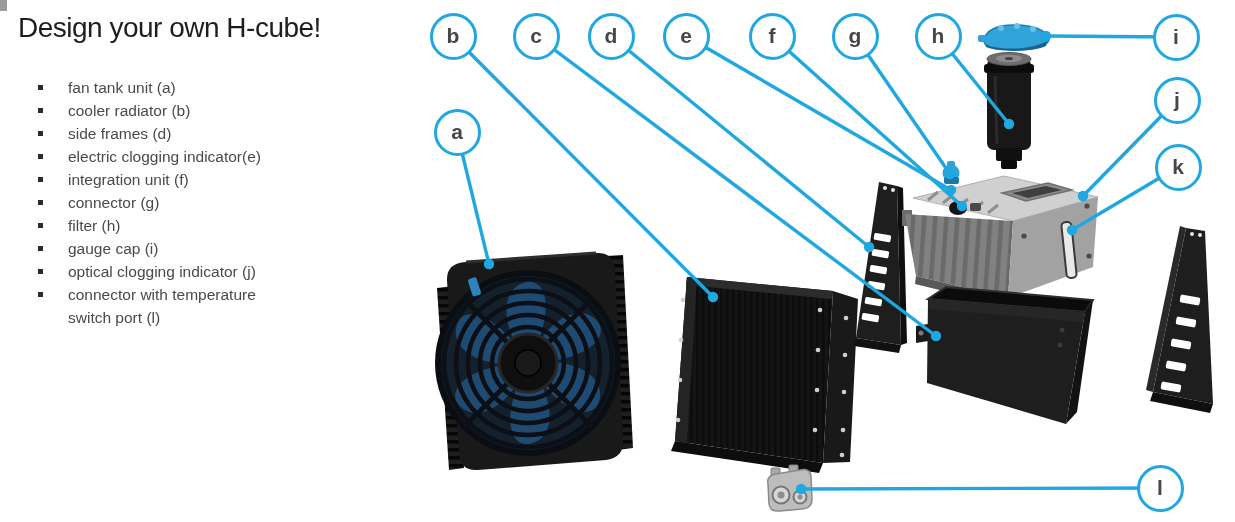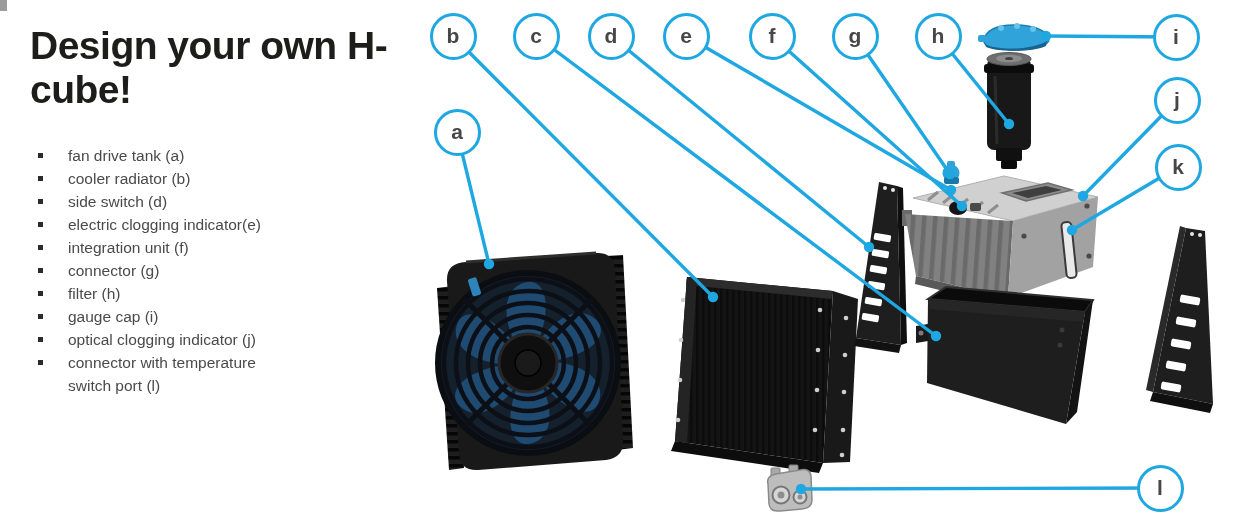--- a/index.html
+++ b/index.html
@@ -3,21 +3,21 @@
 <meta charset="utf-8">
 <style>
   html,body{margin:0;padding:0;background:#fff;}
   .slide{
     position:relative;width:1235px;height:522px;background:#fff;overflow:hidden;
     font-family:"Liberation Sans",sans-serif;
   }
   .corner-artifact{position:absolute;left:0;top:0;width:7px;height:11px;background:#9b9b9b;}
   .left-panel{position:absolute;left:14px;top:8px;width:400px;}
   .page-title{
-    margin:16px;font-size:39px;font-weight:bold;letter-spacing:-0.5px;
+    margin:4px;font-size:28px;font-weight:normal;letter-spacing:-0.5px;
     color:var(--title-color,#1d1d1b);
   }
   .parts-list{
     list-style:none;margin:32px 0 0 24px;padding:0;width:245px;
   }
   .parts-list li{
     position:relative;padding-left:30px;margin:0;
     font-size:15.5px;line-height:23px;color:var(--list-color,#4a4a4a);
   }
   .bullet{
@@ -246,23 +246,23 @@
         <line x1="1178" y1="167" x2="1072" y2="230" class="callout-line"></line>
         <circle cx="1072" cy="230" r="5.2" class="callout-dot"></circle>
         <line x1="1160" y1="488" x2="801" y2="489" class="callout-line"></line>
         <circle cx="801" cy="489" r="5.2" class="callout-dot"></circle>
       </g>
   </svg>
 
   <div class="left-panel">
     <h1 class="page-title">Design your own H-cube!</h1>
     <ul class="parts-list">
-      <li><span class="bullet"></span><span>fan drive tank (a)</span></li>
+      <li><span class="bullet"></span><span>fan tank unit (a)</span></li>
       <li><span class="bullet"></span><span>cooler radiator (b)</span></li>
-      <li><span class="bullet"></span><span>side switch (d)</span></li>
+      <li><span class="bullet"></span><span>side frames (d)</span></li>
       <li><span class="bullet"></span><span>electric clogging indicator(e)</span></li>
       <li><span class="bullet"></span><span>integration unit (f)</span></li>
       <li><span class="bullet"></span><span>connector (g)</span></li>
       <li><span class="bullet"></span><span>filter (h)</span></li>
       <li><span class="bullet"></span><span>gauge cap (i)</span></li>
       <li><span class="bullet"></span><span>optical clogging indicator (j)</span></li>
       <li><span class="bullet"></span><span>connector with temperature switch port (l)</span></li>
     </ul>
   </div>
 

